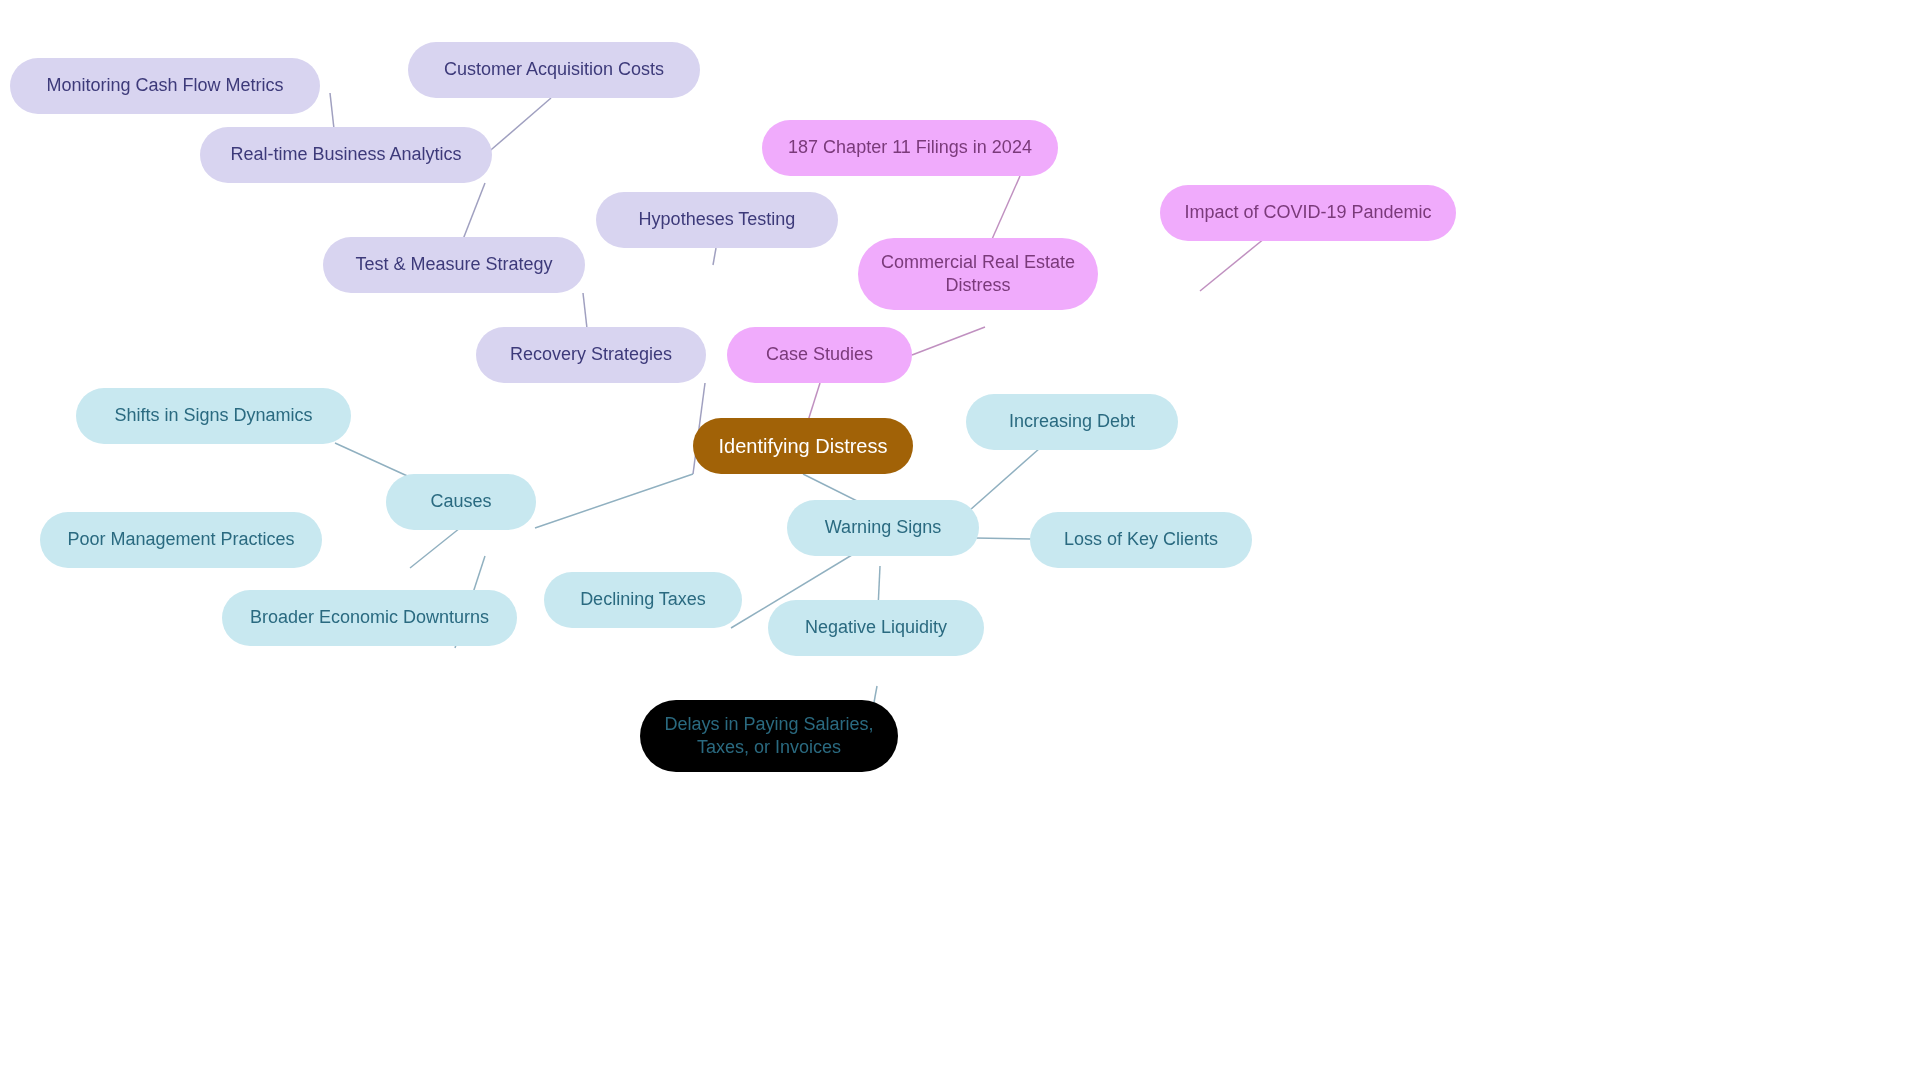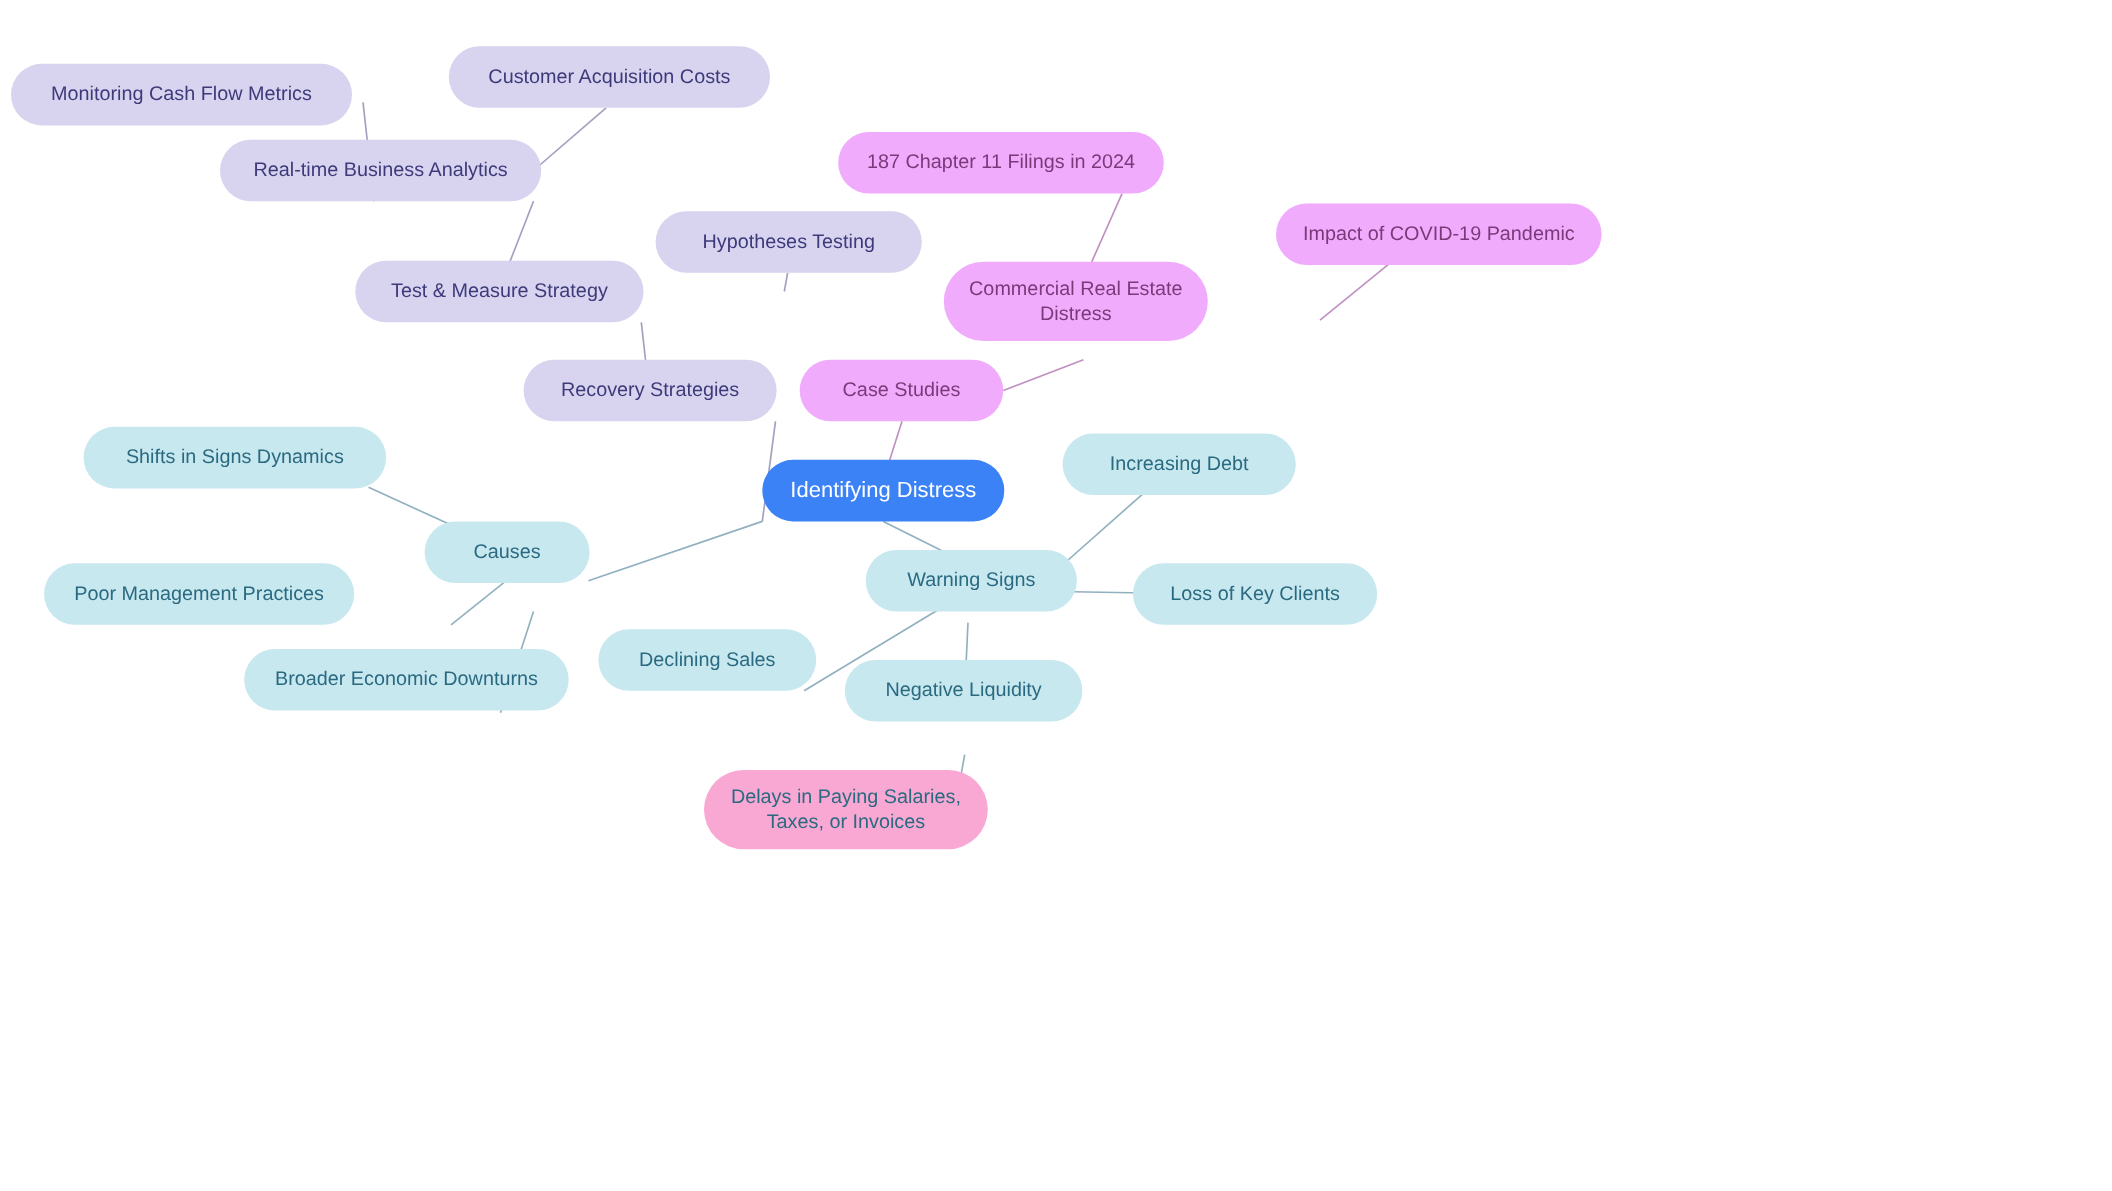--- a/index.html
+++ b/index.html
@@ -26,21 +26,21 @@
       align-items: center;
       justify-content: center;
       text-align: center;
       font-size: 18px;
       font-weight: 400;
       z-index: 1;
       padding: 12px 24px;
       line-height: 1.3;
     }
     .node-center {
-      background: #3b82f6;
+      background: #a16207;
       color: #ffffff;
       font-size: 20px;
       font-weight: 500;
       border-radius: 40px;
     }
     .node-purple {
       background: #d8d4f0;
       color: #3d3a7a;
       border: none;
     }
@@ -130,17 +130,17 @@
 <div class="node node-blue" style="left:40px; top:512px; width:282px; height:56px;">Poor Management Practices</div>
 
 <div class="node node-blue" style="left:222px; top:590px; width:295px; height:56px;">Broader Economic Downturns</div>
 
 <div class="node node-blue" style="left:787px; top:500px; width:192px; height:56px;">Warning Signs</div>
 
 <div class="node node-blue" style="left:966px; top:394px; width:212px; height:56px;">Increasing Debt</div>
 
 <div class="node node-blue" style="left:1030px; top:512px; width:222px; height:56px;">Loss of Key Clients</div>
 
-<div class="node node-blue" style="left:544px; top:572px; width:198px; height:56px;">Declining Sales</div>
+<div class="node node-blue" style="left:544px; top:572px; width:198px; height:56px;">Declining Taxes</div>
 
 <div class="node node-blue" style="left:768px; top:600px; width:216px; height:56px;">Negative Liquidity</div>
 
-<div class="node node-blue" style="left:640px; top:700px; width:258px; height:72px; border-radius:36px; background:#f9a8d4; color:#2a6a80; font-size:18px; display:flex; align-items:center; justify-content:center; text-align:center; position:absolute; z-index:1; padding:12px 20px; line-height:1.3;">Delays in Paying Salaries, Taxes, or Invoices</div>
+<div class="node node-blue" style="left:640px; top:700px; width:258px; height:72px; border-radius:36px; background:#000000; color:#2a6a80; font-size:18px; display:flex; align-items:center; justify-content:center; text-align:center; position:absolute; z-index:1; padding:12px 20px; line-height:1.3;">Delays in Paying Salaries, Taxes, or Invoices</div>
 
 </body></html>

